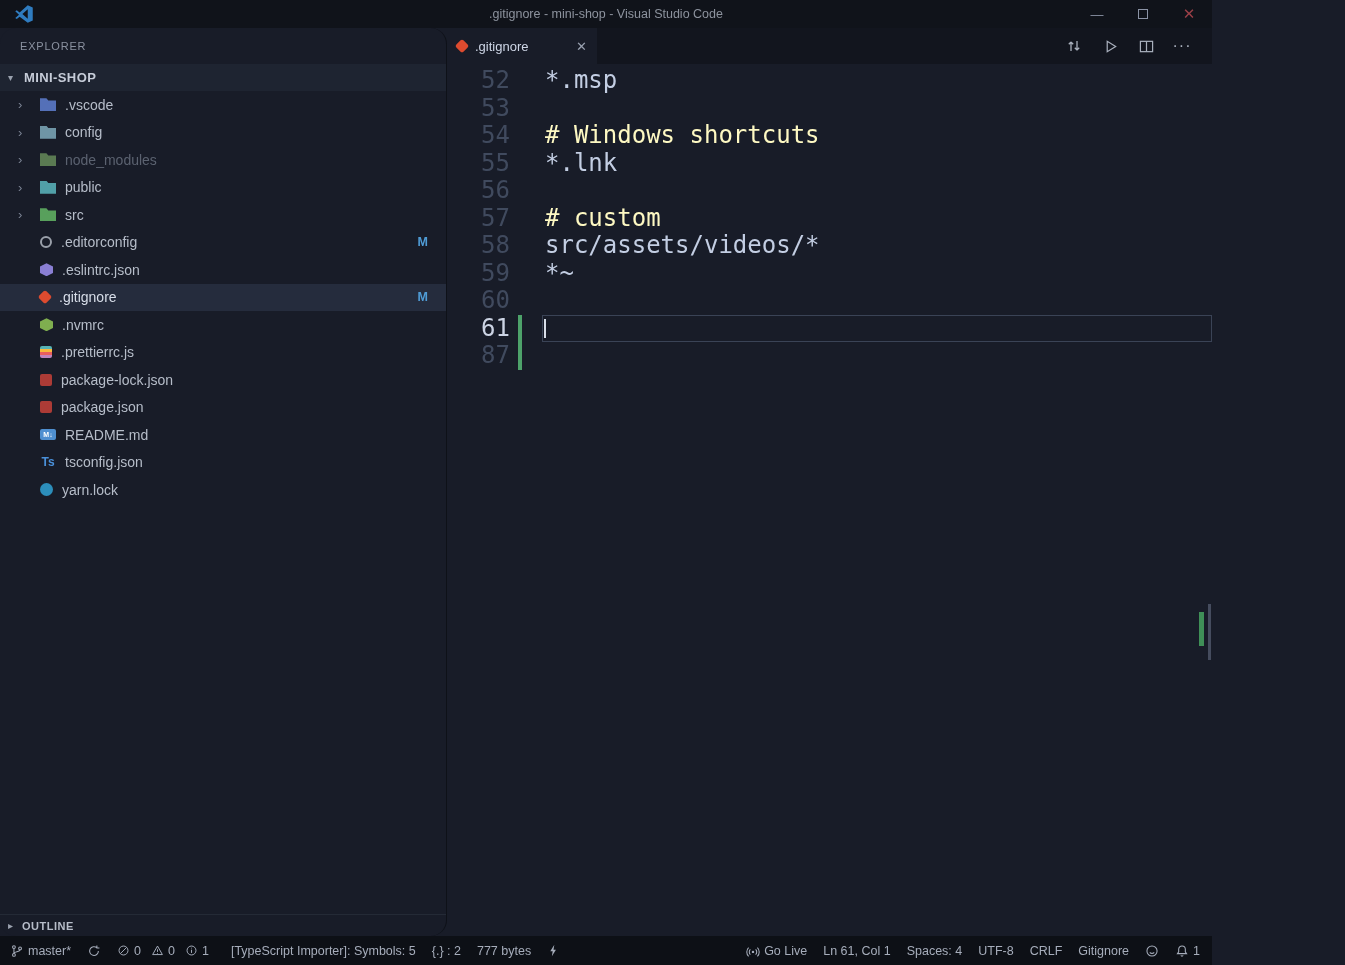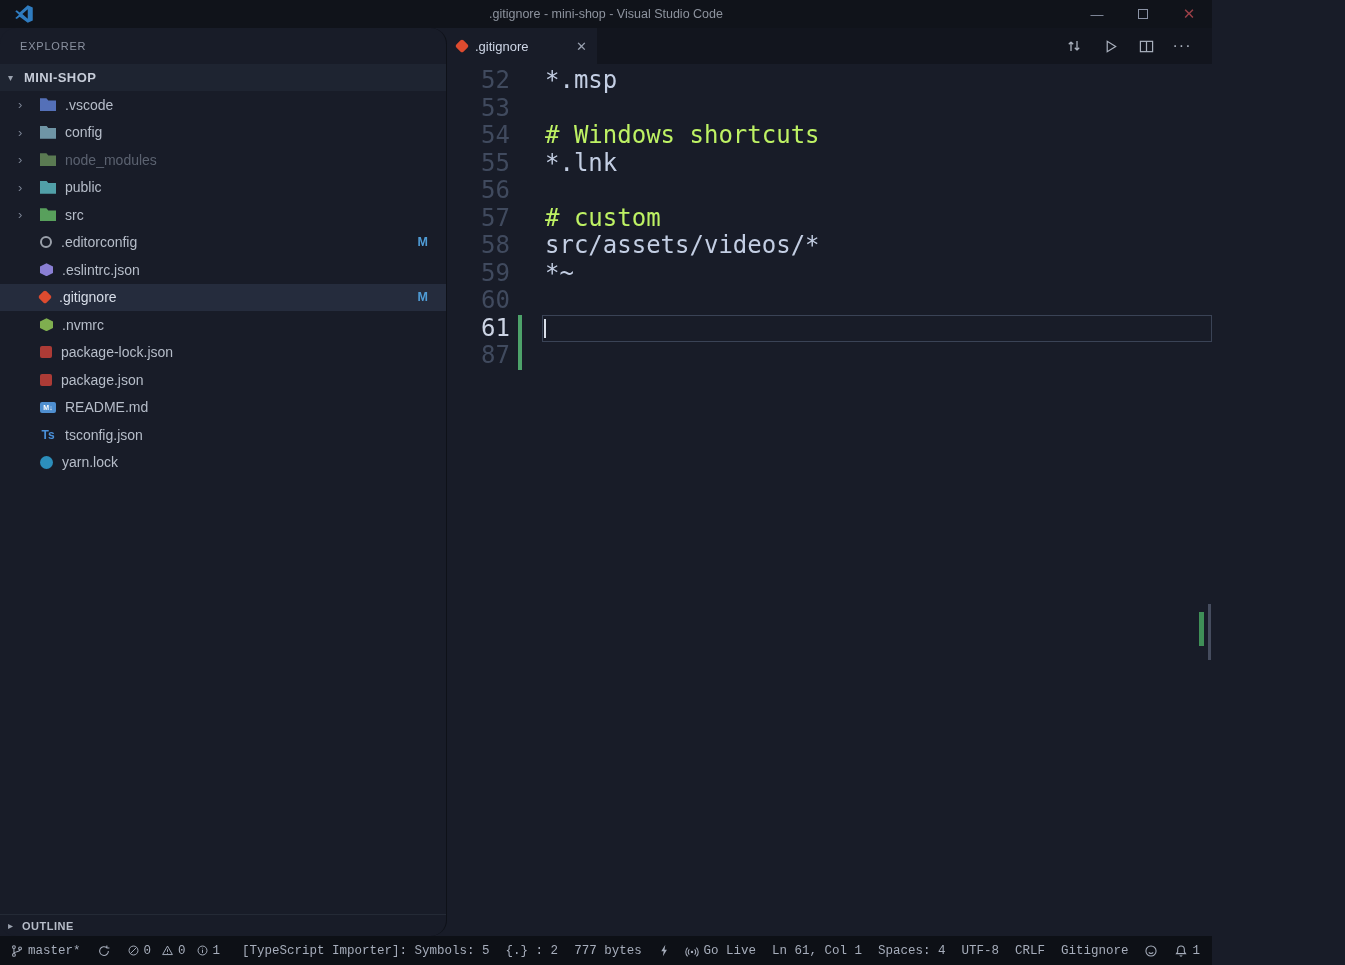--- a/index.html
+++ b/index.html
@@ -88,36 +88,36 @@
   .code-area { flex:1 1 auto; position:relative; padding-top:3px;
                font-family:"DejaVu Sans Mono", monospace; font-size:24px; }
   .code-line { position:relative; height:27.5px; line-height:27.5px; }
   .ln { position:absolute; left:0; top:0; width:63px; text-align:right; color:#404a5e; }
   .code-line.current .ln { color:#ccd4e4; }
   .git-bar { position:absolute; left:71px; width:4px; top:0; bottom:0; }
   .code-line.added .git-bar { background:#47a express; }
   .code-line.added .git-bar { background:#47a express; }
   .code-line.added .git-bar { background:#4da26a; }
   .code-text { position:absolute; left:98px; top:0; white-space:pre; color:#c3cee3; }
-  .code-line.comment .code-text { color:#bef264; }
+  .code-line.comment .code-text { color:#fef9c3; }
   .current-box { display:none; position:absolute; left:95px; right:0; top:0; bottom:0;
                  border:1px solid #3a4356; }
   .code-line.current .current-box { display:block; }
   .cursor { display:none; position:absolute; left:97px; top:4px; bottom:4px; width:2px; background:#d8dee9; }
   .code-line.current .cursor { display:block; }
 
   .ruler-mark { position:absolute; right:8px; top:548px; width:5px; height:34px; background:#3f8f57; }
   .scroll-thumb { position:absolute; right:1px; top:540px; width:3px; height:56px; background:#454c5e; }
 
   
   .statusbar { height:29px; background:#0d1016; flex:0 0 auto; display:flex; align-items:center;
                padding:0 12px 0 10px; font-size:12.5px; color:#a6adbb; }
   .sb-group { display:flex; align-items:center; gap:16px; }
   .sb-right { margin-left:auto; }
-  .sb-item { display:flex; align-items:center; gap:4px; cursor:pointer; white-space:nowrap;font-family:Liberation Mono, monospace; }
+  .sb-item { display:flex; align-items:center; gap:4px; cursor:pointer; white-space:nowrap; }
   .sb-item svg { stroke:#a6adbb; fill:none; stroke-width:1.2; }
   .problems { display:flex; align-items:center; gap:4px; }
   .problems .cnt { margin-right:6px; }
 </style>
 </head>
 <body>
 
 <div class="window">
 
   <div class="titlebar">
@@ -205,20 +205,26 @@
     <span class="badge">M</span>
   </div>
 
   <div class="tree-item">
     <span class="twisty" style="visibility: hidden;">›</span>
     <span class="tree-icon icon-node"></span>
     <span class="label">.nvmrc</span>
     <span class="badge"></span>
   </div>
 
+  <div class="tree-item">
+    <span class="twisty" style="visibility: hidden;">›</span>
+    <span class="tree-icon icon-prettier"></span>
+    <span class="label">.prettierrc.js</span>
+    <span class="badge"></span>
+  </div>
 
   <div class="tree-item">
     <span class="twisty" style="visibility: hidden;">›</span>
     <span class="tree-icon icon-npm"></span>
     <span class="label">package-lock.json</span>
     <span class="badge"></span>
   </div>
 
   <div class="tree-item">
     <span class="twisty" style="visibility: hidden;">›</span>

